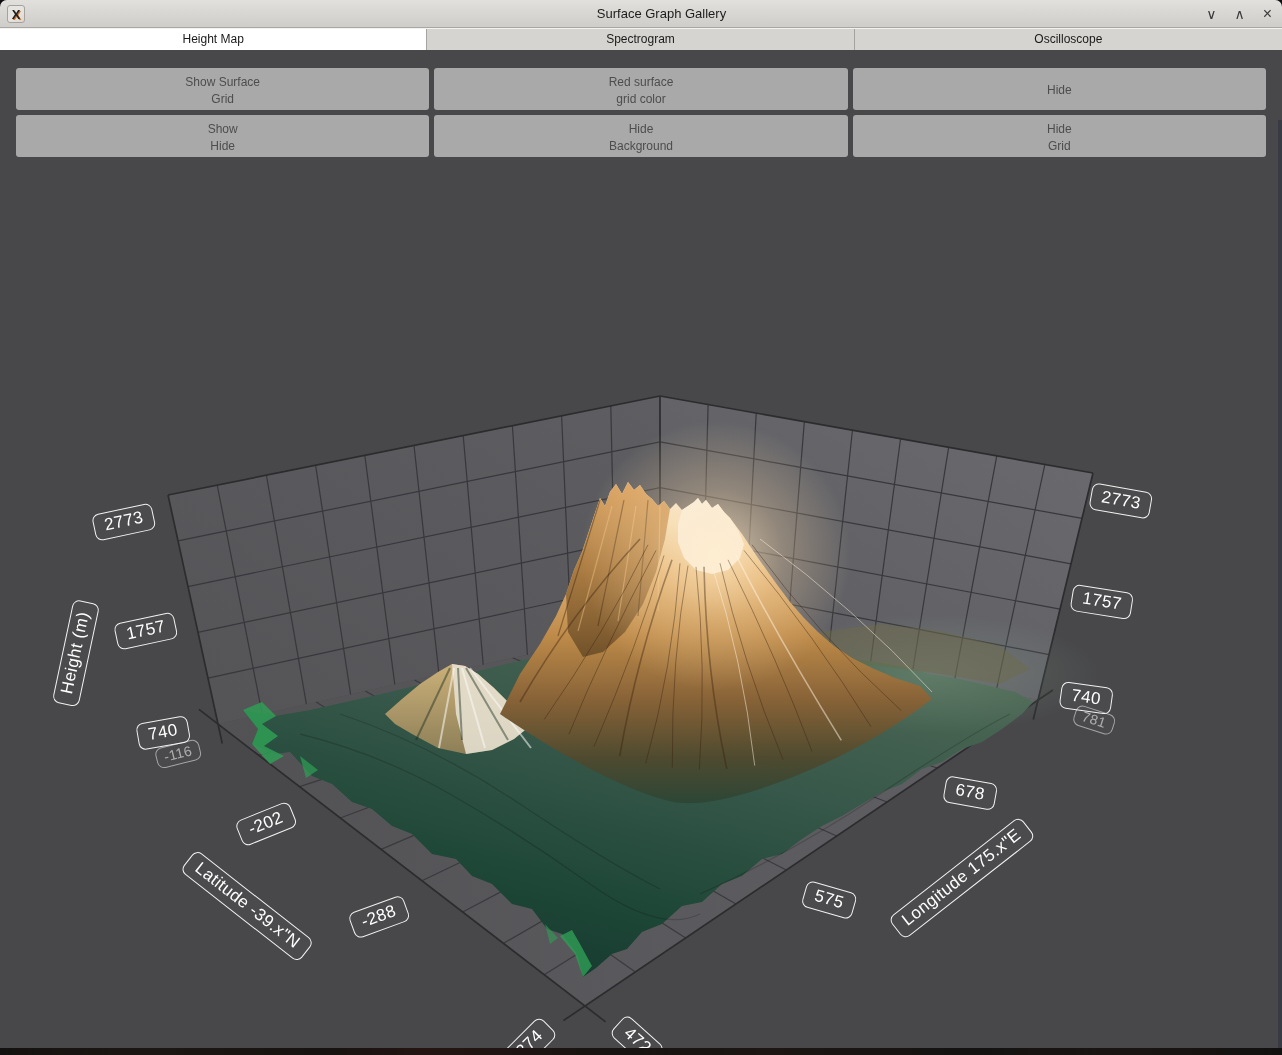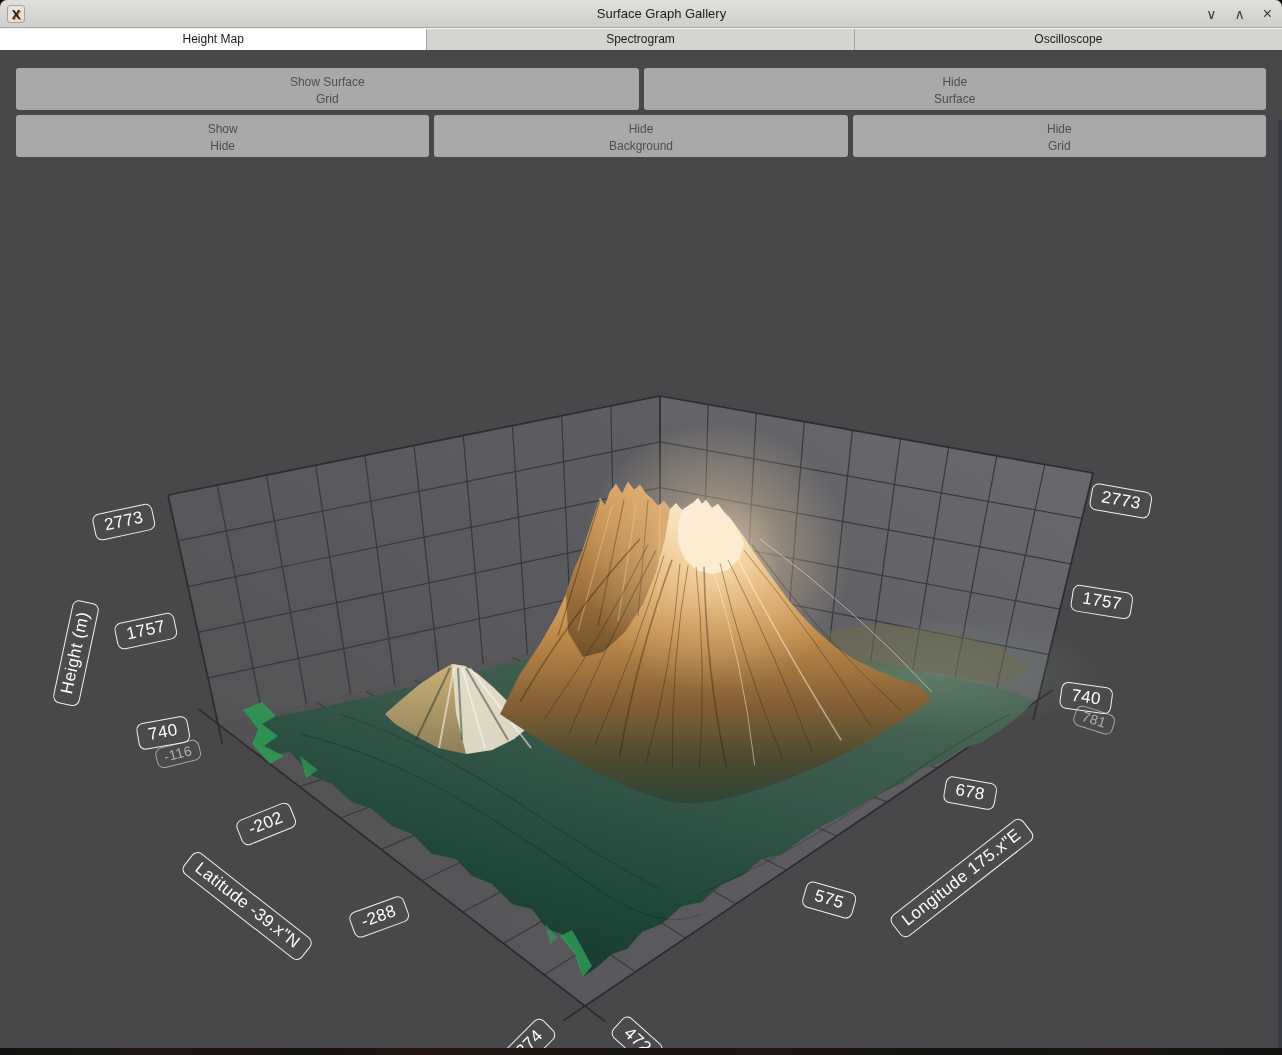--- a/index.html
+++ b/index.html
@@ -76,22 +76,25 @@
       <div class="tab">Oscilloscope</div>
     </div>
 
     <div class="btnrows">
       <div class="btnrow">
         <button class="cbtn">
           <span>Show Surface</span>
             <span>Grid</span>
         </button>
         <button class="cbtn">
+          <span>Red surface</span>
+            <span>grid color</span>
+        </button>
+        <button class="cbtn">
           <span>Hide</span>
-            <span>Surface</span>
         </button>
       </div>
       <div class="btnrow">
         <button class="cbtn">
           <span>Show</span>
             <span>Hide</span>
         </button>
         <button class="cbtn">
           <span>Hide</span>
             <span>Background</span>

